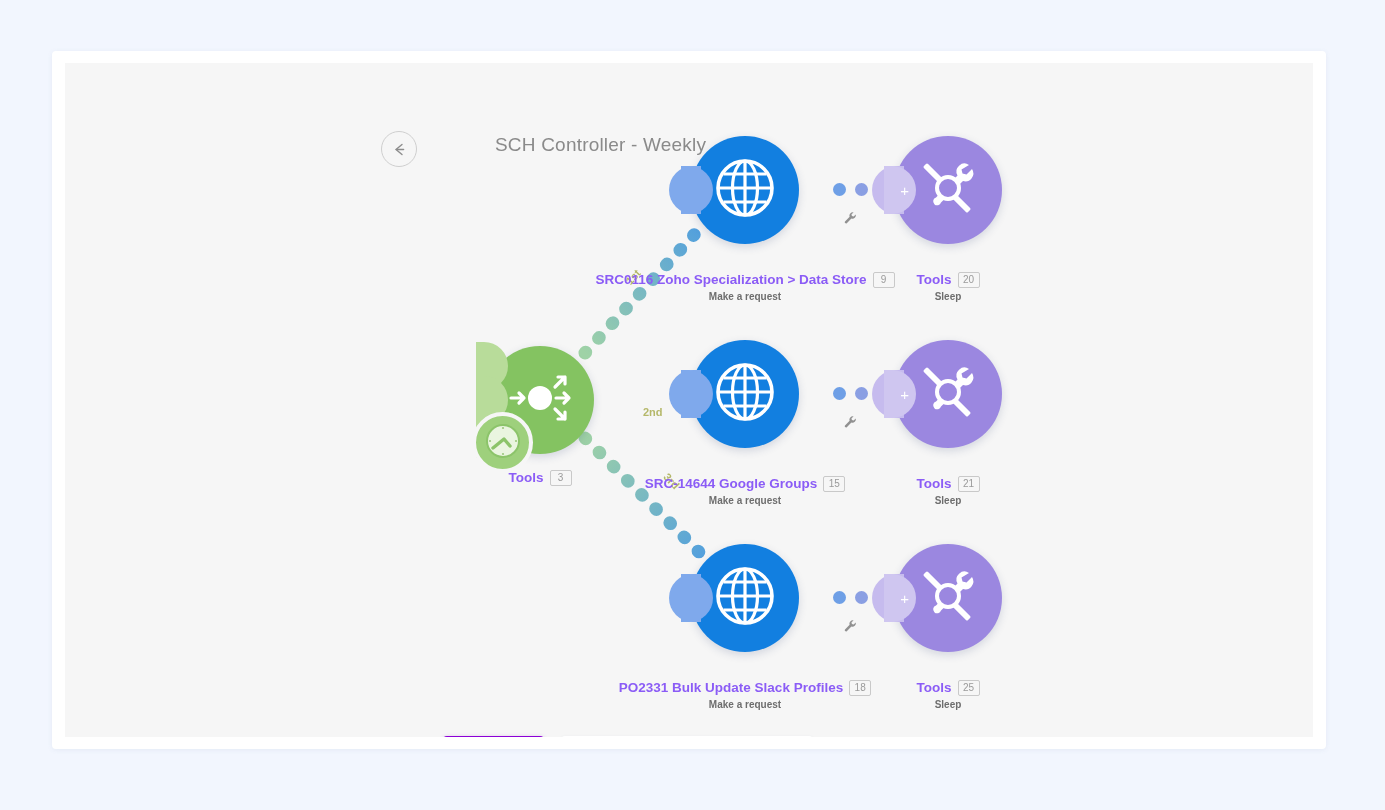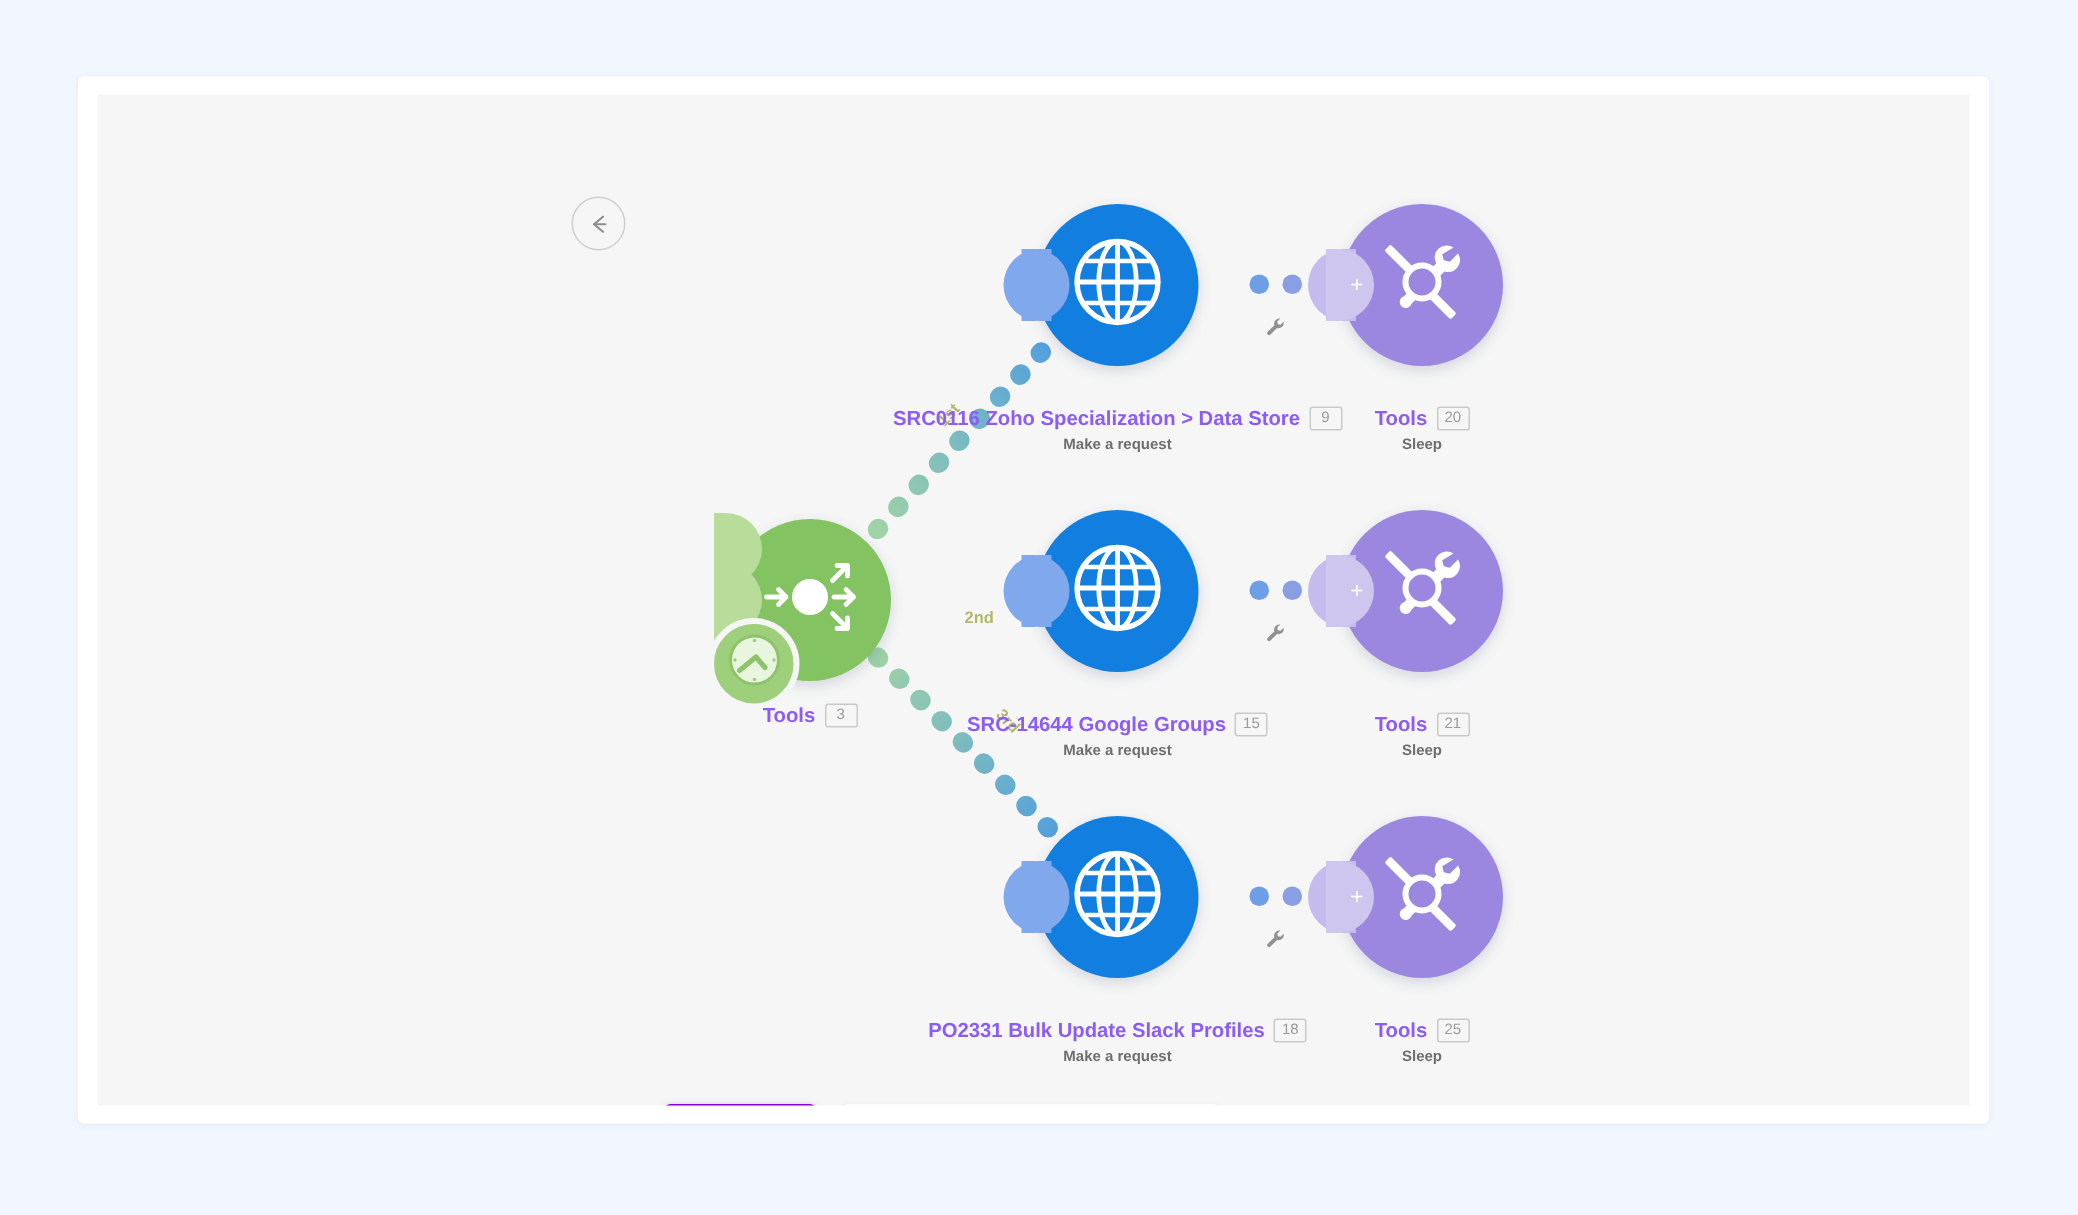--- a/index.html
+++ b/index.html
@@ -158,20 +158,21 @@
     </svg>
 
     <div class="back-btn">
       <span>
         <svg width="17" height="17" viewBox="0 0 17 17">
           <path d="M11 3.5 L5 8.5 L11 13.5" fill="none" stroke="#8d8d8d" stroke-width="1.4" stroke-linecap="round" stroke-linejoin="round"></path>
           <path d="M5.2 8.5 H12.6" stroke="#8d8d8d" stroke-width="1.4" stroke-linecap="round"></path>
         </svg>
       </span>
     </div>
+    <div class="flow-title">SCH Controller - Weekly</div>
 
     <div class="node" style="left:421px;top:283px;">
       <div class="bubble green">
         <span>
           <svg width="74" height="74" viewBox="0 0 74 74">
             <circle cx="37" cy="37" r="12" fill="#ffffff"></circle>
 
             <path d="M53 37 H66 M61 32 L66 37 L61 42" fill="none" stroke="#fff" stroke-width="3.2" stroke-linecap="round" stroke-linejoin="round"></path>
 
             <path d="M52 26 L62 16 M62 16 H55 M62 16 V23" fill="none" stroke="#fff" stroke-width="3.2" stroke-linecap="round" stroke-linejoin="round"></path>

